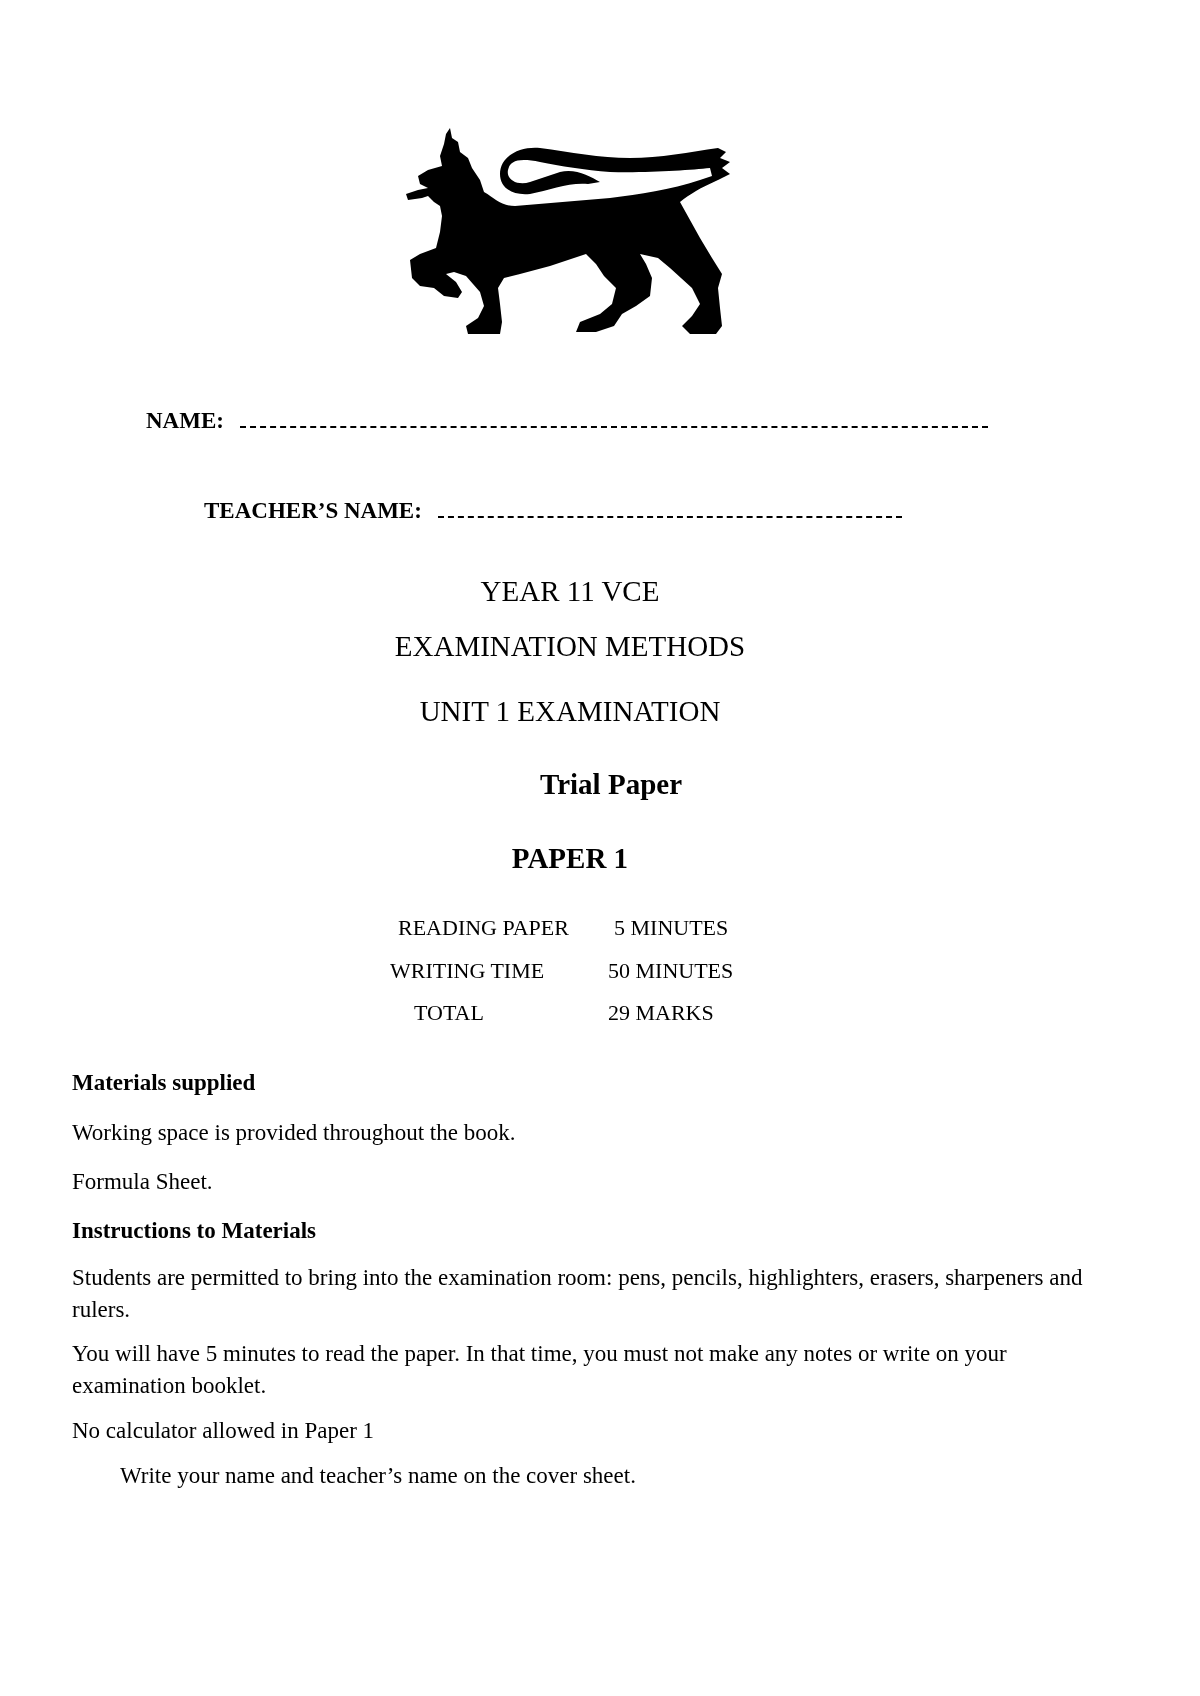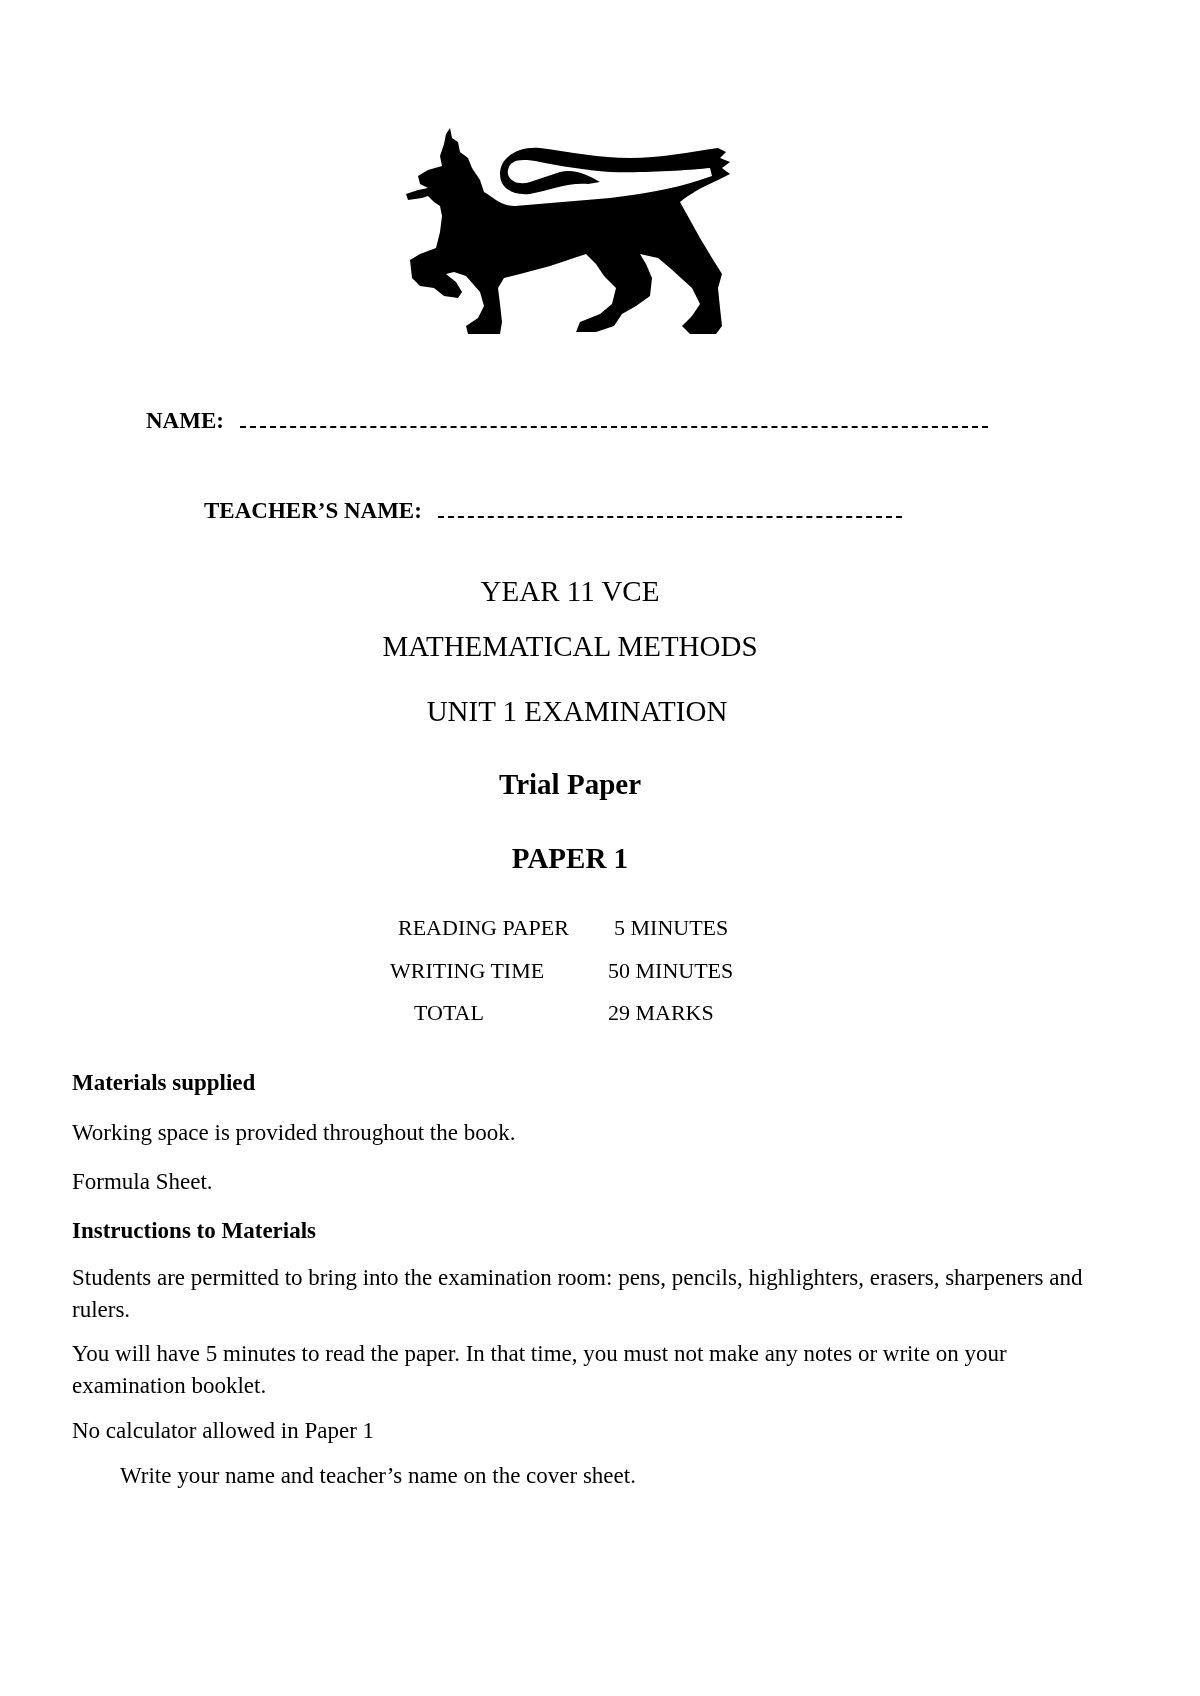--- a/index.html
+++ b/index.html
@@ -50,23 +50,23 @@
   <span class="field-label">NAME:</span>
   <span class="blank" style="width:748px;"></span>
 </div>
 
 <div class="abs field-line" style="left:204px; top:498px;">
   <span class="field-label">TEACHER’S NAME:</span>
   <span class="blank" style="width:464px;"></span>
 </div>
 
 <div class="abs center t-year" style="top:527px;margin-top:48px;">YEAR 11 VCE</div>
-<div class="abs center t-subject" style="top:630px;">MATHEMATICAL METHODS</div>
-<div class="abs center t-unit" style="top:695px;margin-left:7px;">UNIT  1  EXAMINATION</div>
-<div class="abs center t-trial" style="top:768px;">Trial Paper</div>
+<div class="abs center t-subject" style="top:630px;">EXAMINATION METHODS</div>
+<div class="abs center t-unit" style="top:695px;">UNIT  1  EXAMINATION</div>
+<div class="abs center t-trial" style="top:768px;padding-left:41px;">Trial Paper</div>
 <div class="abs center t-paper" style="top:842px;">PAPER 1</div>
 
 <div class="abs timing" style="top:0;">
   <div class="timing-row" style="left:398px; top:915px;">READING PAPER</div>
   <div class="timing-row" style="left:614px; top:915px;">5 MINUTES</div>
   <div class="timing-row" style="left:390px; top:958px;">WRITING TIME</div>
   <div class="timing-row" style="left:608px; top:958px;">50 MINUTES</div>
   <div class="timing-row" style="left:414px; top:1000px;">TOTAL</div>
   <div class="timing-row" style="left:608px; top:1000px;">29 MARKS</div>
 </div>

